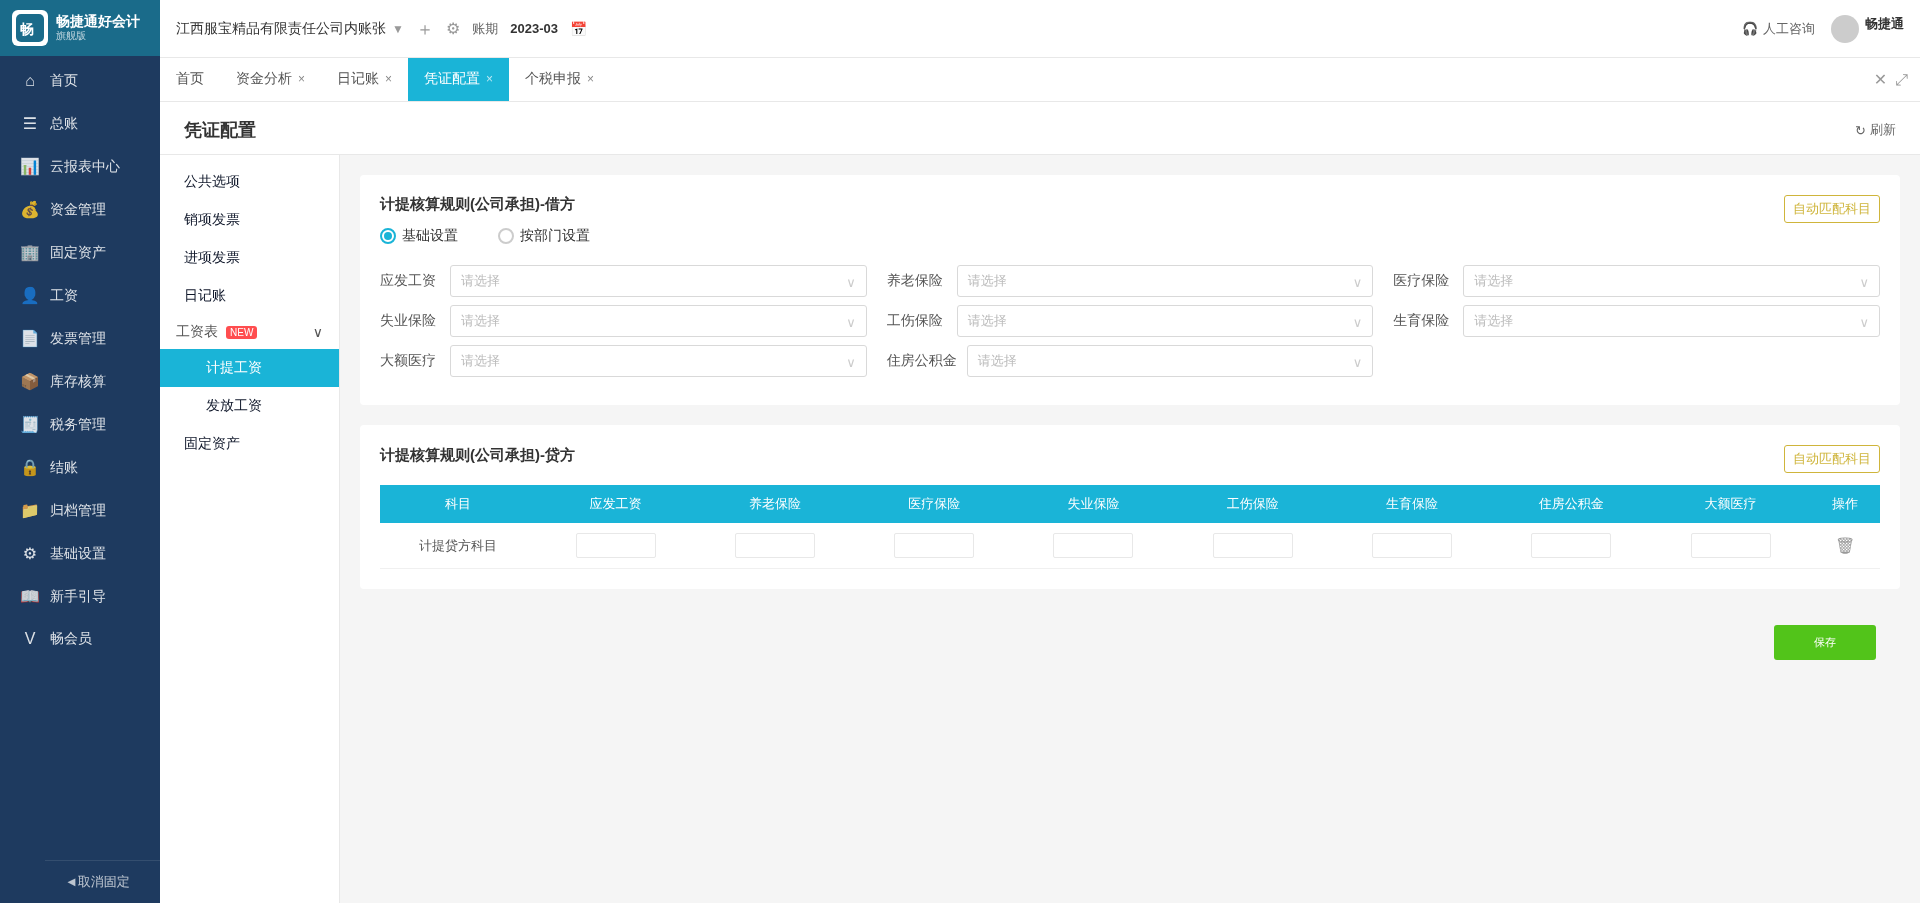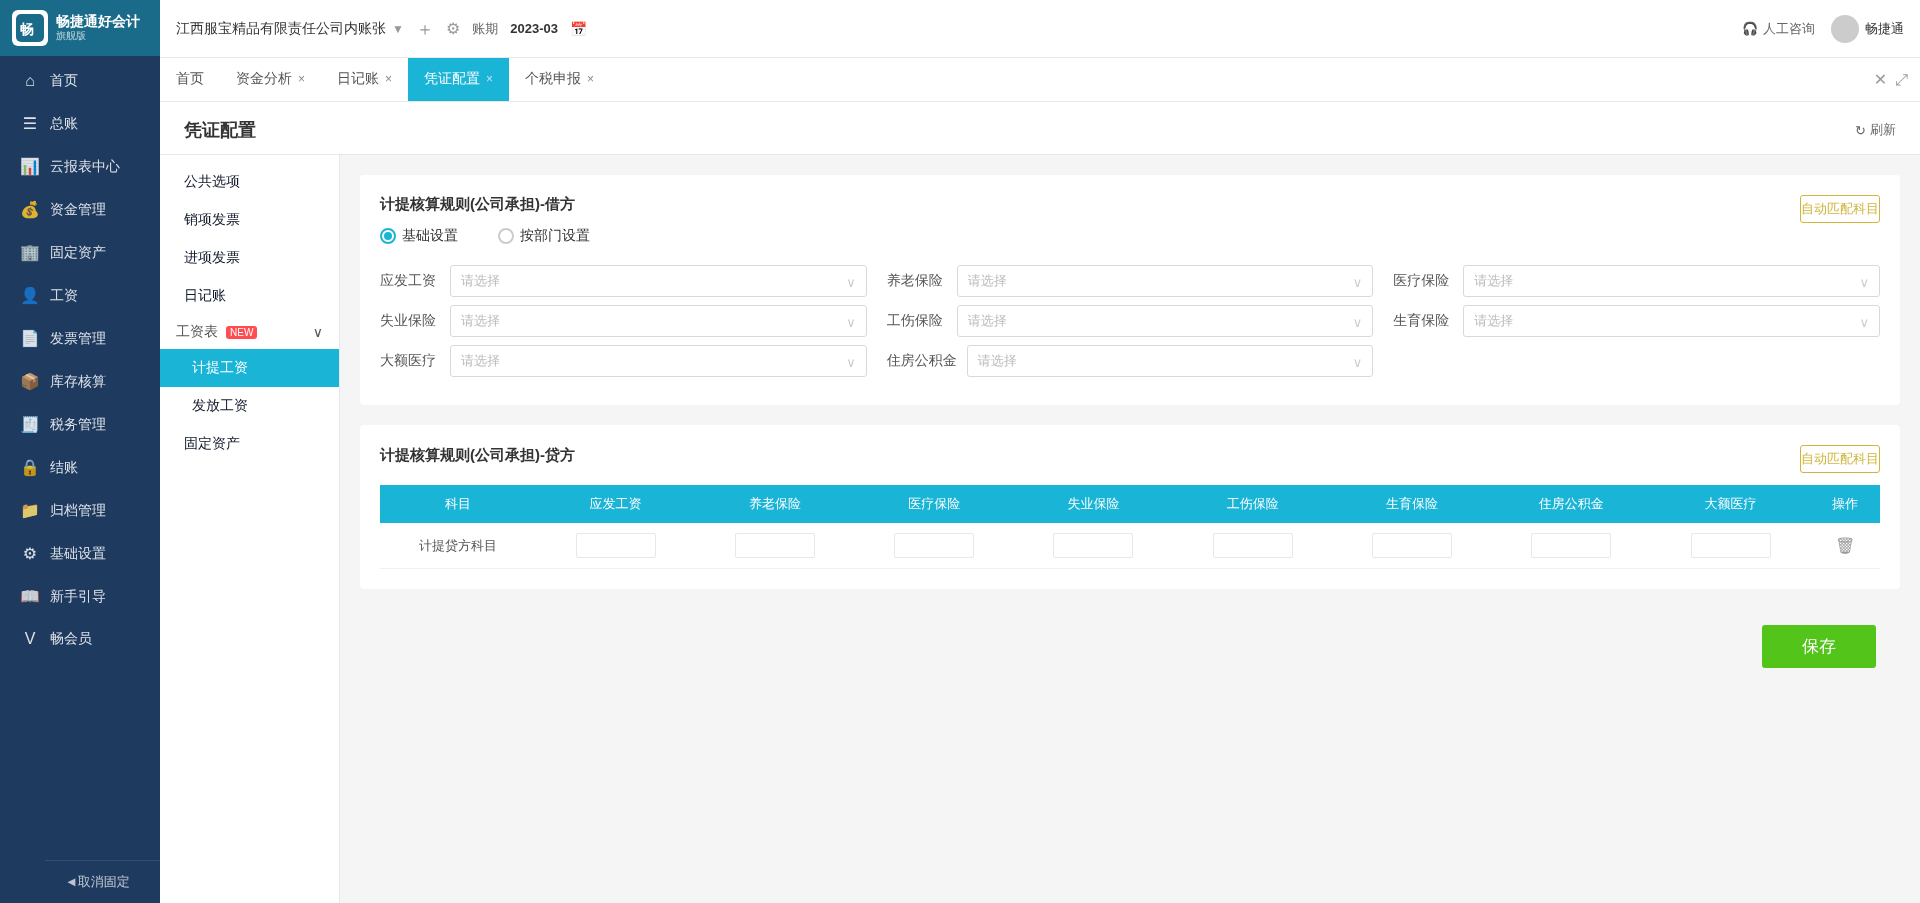--- a/index.html
+++ b/index.html
@@ -88,21 +88,21 @@
     .period-cal { color: #1a9fd4; cursor: pointer; }
     .topbar-right { margin-left: auto; display: flex; align-items: center; gap: 16px; }
     .service-btn {
       display: flex;
       align-items: center;
       gap: 4px;
       color: #666;
       font-size: 13px;
       cursor: pointer;
     }
-    .user-area { display: flex; align-items: center; gap: 6px; color: #333; font-size: 13px; cursor: pointer; }
+    .user-area { display: flex; align-items: flex-start; gap: 6px; color: #333; font-size: 13px; cursor: pointer; font-weight: bold; }
     .avatar { width: 28px; height: 28px; border-radius: 50%; background: #ccc; }
 
     
     .tabbar {
       height: 44px;
       background: #fff;
       border-bottom: 1px solid #e8e8e8;
       display: flex;
       align-items: stretch;
       position: relative;
@@ -178,40 +178,40 @@
       cursor: pointer;
     }
     .new-badge {
       background: #ff4d4f;
       color: #fff;
       font-size: 10px;
       padding: 1px 4px;
       border-radius: 3px;
       margin-left: 4px;
     }
-    .sub-nav-indent { padding-left: 32px; }
+    .sub-nav-indent { padding-left: 46px; }
 
     
     .right-content { flex: 1; padding: 20px; overflow-y: auto; }
 
     
     .section {
       background: #fff;
       border-radius: 4px;
       padding: 20px;
       margin-bottom: 20px;
     }
     .section-title { font-size: 15px; font-weight: bold; color: #333; margin-bottom: 8px; }
     .section-note { color: #f5a623; font-size: 13px; margin-bottom: 16px; }
     .auto-match-btn {
       float: right;
       background: #fff;
       border: 1px solid #cfb53b;
       color: #cfb53b;
-      padding: 4px 0;
+      padding: 4px 8px;
       border-radius: 3px;
       cursor: pointer;
       font-size: 13px;
     }
 
     
     .radio-group { display: flex; gap: 40px; margin-bottom: 20px; align-items: center; }
     .radio-item { display: flex; align-items: center; gap: 6px; cursor: pointer; color: #333; }
     .radio-circle {
       width: 16px;
@@ -287,21 +287,21 @@
       justify-content: flex-end;
       background: #f5f5f5;
     }
     .save-btn {
       background: #52c41a;
       color: #fff;
       border: none;
       padding: 10px 40px;
       border-radius: 3px;
       cursor: pointer;
-      font-size: 17px;
+      font-size: 11px;
     }
 
     
     ::-webkit-scrollbar { width: 6px; }
     ::-webkit-scrollbar-track { background: #f1f1f1; }
     ::-webkit-scrollbar-thumb { background: #ccc; border-radius: 3px; }
   </style>
 </head>
 <body>
 

